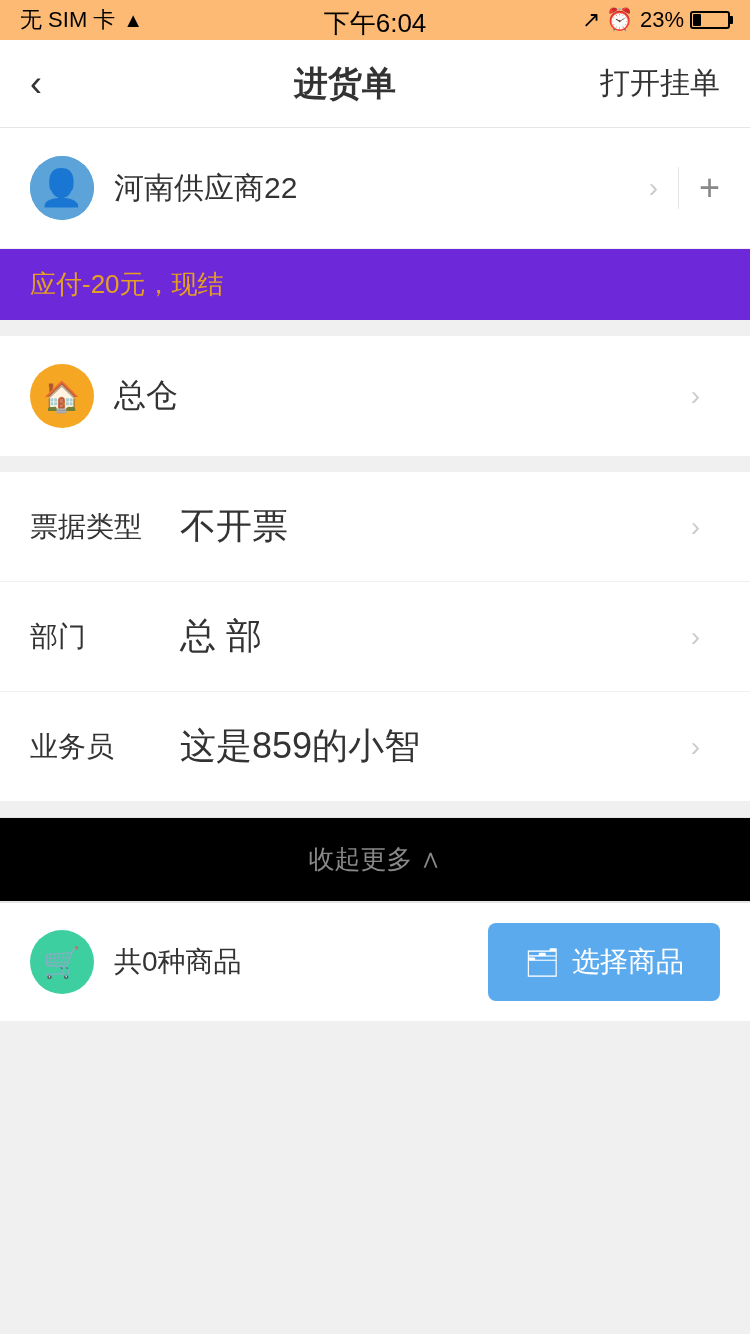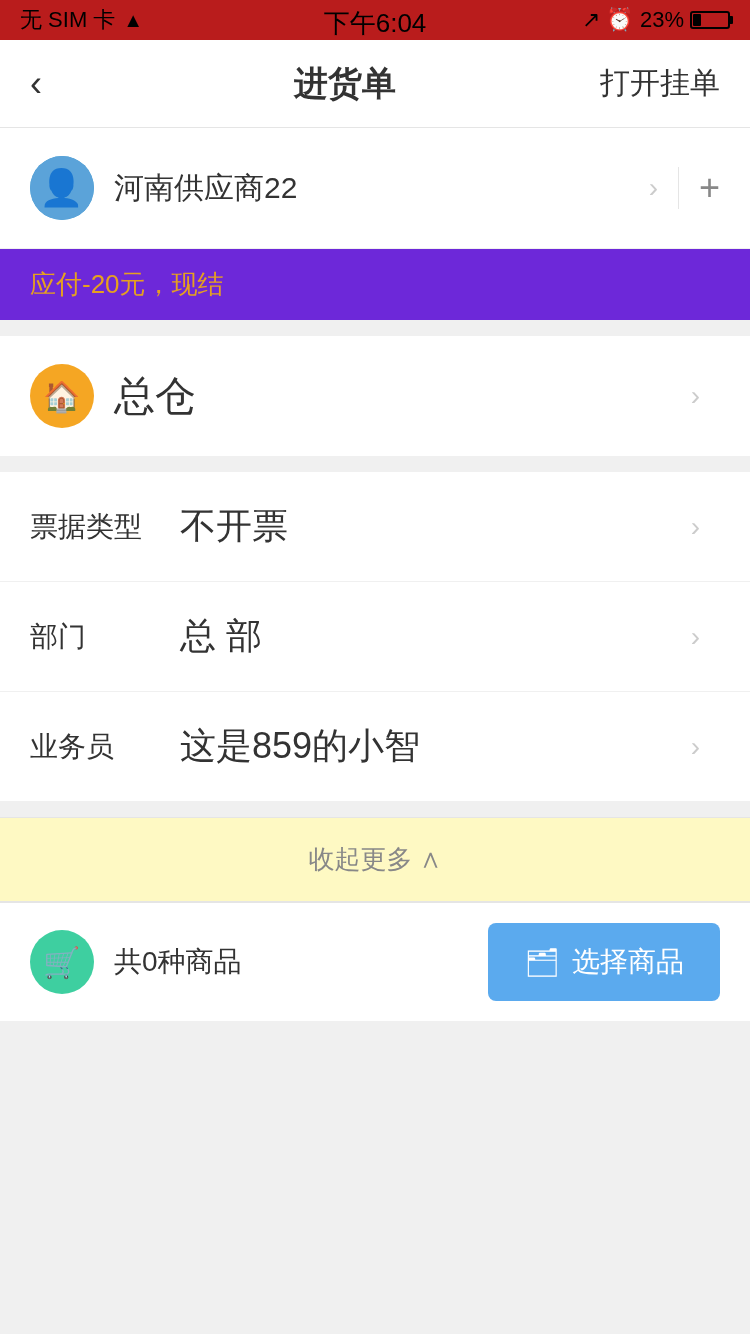--- a/index.html
+++ b/index.html
@@ -9,21 +9,21 @@
       min-height: 1334px;
       font-family: -apple-system, "PingFang SC", "Helvetica Neue", Arial, sans-serif;
       background: #f0f0f0;
       font-size: 28px;
     }
 
     
     .status-bar {
       width: 100%;
       height: 40px;
-      background: #b91c1c;
+      background: #fdba74;
       display: flex;
       align-items: center;
       justify-content: space-between;
       padding: 15px 20px;
       font-size: 22px;
       color: #000;
     }
     .status-left {
       display: flex;
       align-items: center;
@@ -184,21 +184,21 @@
       justify-content: center;
       margin-right: 20px;
       flex-shrink: 0;
     }
     .house-icon {
       color: #fff;
       font-size: 30px;
     }
     .warehouse-name {
       flex: 1;
-      font-size: 41px;
+      font-size: 32px;
       color: #333;
     }
 
     
     .form-section {
       background: #fff;
       margin-top: 16px;
     }
     .form-row {
       display: flex;
@@ -221,21 +221,21 @@
       font-size: 36px;
       color: #333;
       padding-left: 10px;
     }
     .form-placeholder {
       color: #ccc;
     }
 
     
     .collapse-row {
-      background: #fef9c3;
+      background: #000000;
       text-align: center;
       padding: 24px 30px;
       font-size: 26px;
       color: #888;
       cursor: pointer;
       margin-top: 16px;
       border-top: 1px solid #e5e5e5;
       border-bottom: 1px solid #e5e5e5;
     }
 

